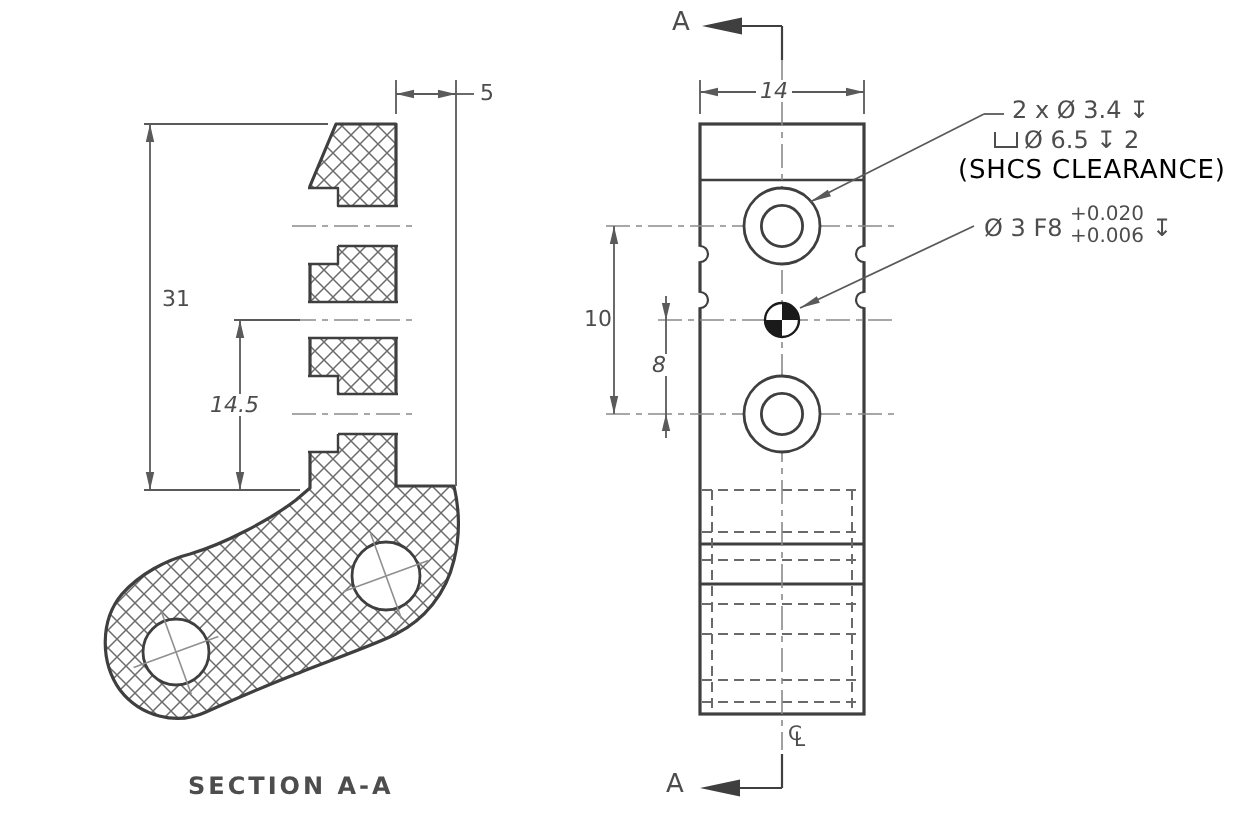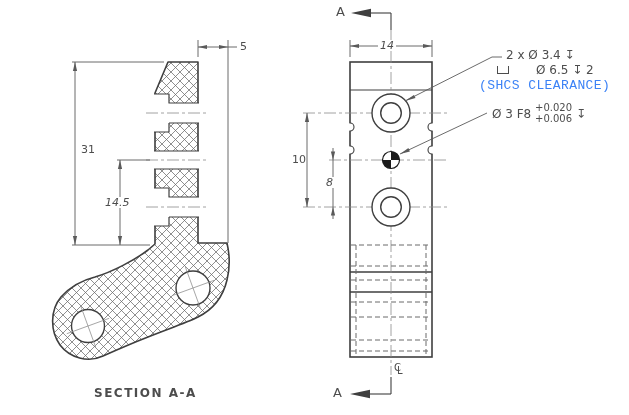--- a/index.html
+++ b/index.html
@@ -2,21 +2,21 @@
 <html><head>
 <meta charset="utf-8">
 <style>
   html,body{margin:0;padding:0;background:#fff;}
   #stage{position:relative;width:629px;height:415px;background:#ffffff;overflow:hidden;
          font-family:"DejaVu Sans","Liberation Sans",sans-serif;}
   #linework{position:absolute;left:0;top:0;}
   .lbl{position:absolute;white-space:nowrap;color:#4d4d4d;font-size:11px;line-height:1;}
   .lbl.bg{background:#ffffff;padding:0 2px;font-style:italic;}
   .ann{position:absolute;white-space:nowrap;color:#4d4d4d;font-size:12px;line-height:1;}
-  .note{position:absolute;white-space:nowrap;color:#3b82f6;font-size:13px;line-height:1;letter-spacing:.4px;font-family:Liberation Mono, monospace;}
+  .note{position:absolute;white-space:nowrap;color:#000000;font-size:13px;line-height:1;letter-spacing:.4px;}
   .tol{position:absolute;white-space:nowrap;color:#4d4d4d;font-size:10px;line-height:1;}
   .viewletter{position:absolute;color:#4d4d4d;font-size:13px;line-height:1;}
   .seclabel{position:absolute;color:#4d4d4d;font-size:12px;letter-spacing:1.5px;line-height:1;font-weight:bold;}
   .cbore{position:absolute;width:10px;height:7px;border-left:1.2px solid #4d4d4d;
          border-right:1.2px solid #4d4d4d;border-bottom:1.2px solid #4d4d4d;}
   .clsym{position:absolute;font-size:10px;color:#4d4d4d;line-height:1;}
   .clsym .l{margin-left:-4px;display:inline-block;transform:translateY(3px);}
 </style>
 </head>
 <body>
@@ -198,21 +198,21 @@
 
   <span class="viewletter" style="left:336px;top:5px;">A</span>
   <span class="viewletter" style="left:333px;top:386px;">A</span>
 
   <span class="clsym" style="left:394px;top:363px;"><span>C</span><span class="l">L</span></span>
 
   <span class="seclabel" style="left:94px;top:387px;">SECTION A-A</span>
 
   <span class="ann" style="left:506px;top:49px;">2 x Ø 3.4 ↧</span>
   <span class="cbore" style="left:497px;top:66px;"></span>
-  <span class="ann" style="left:512px;top:64px;margin-left:24px;">Ø 6.5 ↧ 2</span>
+  <span class="ann" style="left:512px;top:64px;">Ø 6.5 ↧ 2</span>
   <span class="note" style="left:479px;top:79px;">(SHCS CLEARANCE)</span>
 
   <span class="ann" style="left:492px;top:108px;">Ø 3 F8</span>
   <span class="tol" style="left:535px;top:103px;">+0.020</span>
   <span class="tol" style="left:535px;top:114px;">+0.006</span>
   <span class="ann" style="left:576px;top:108px;">↧</span>
 
 </div>
 
 </body></html>

